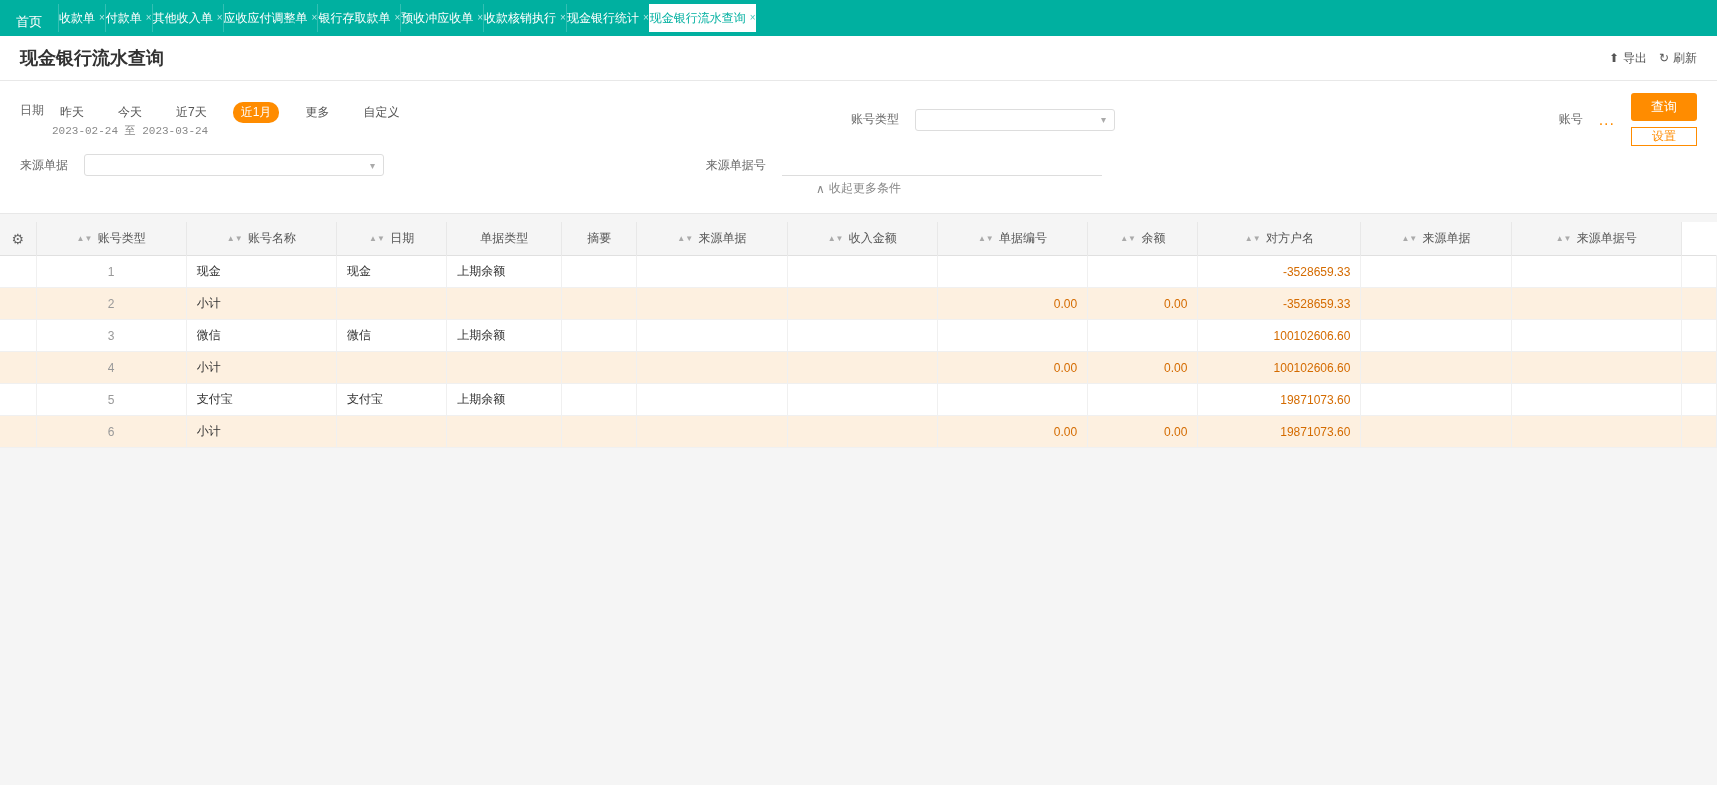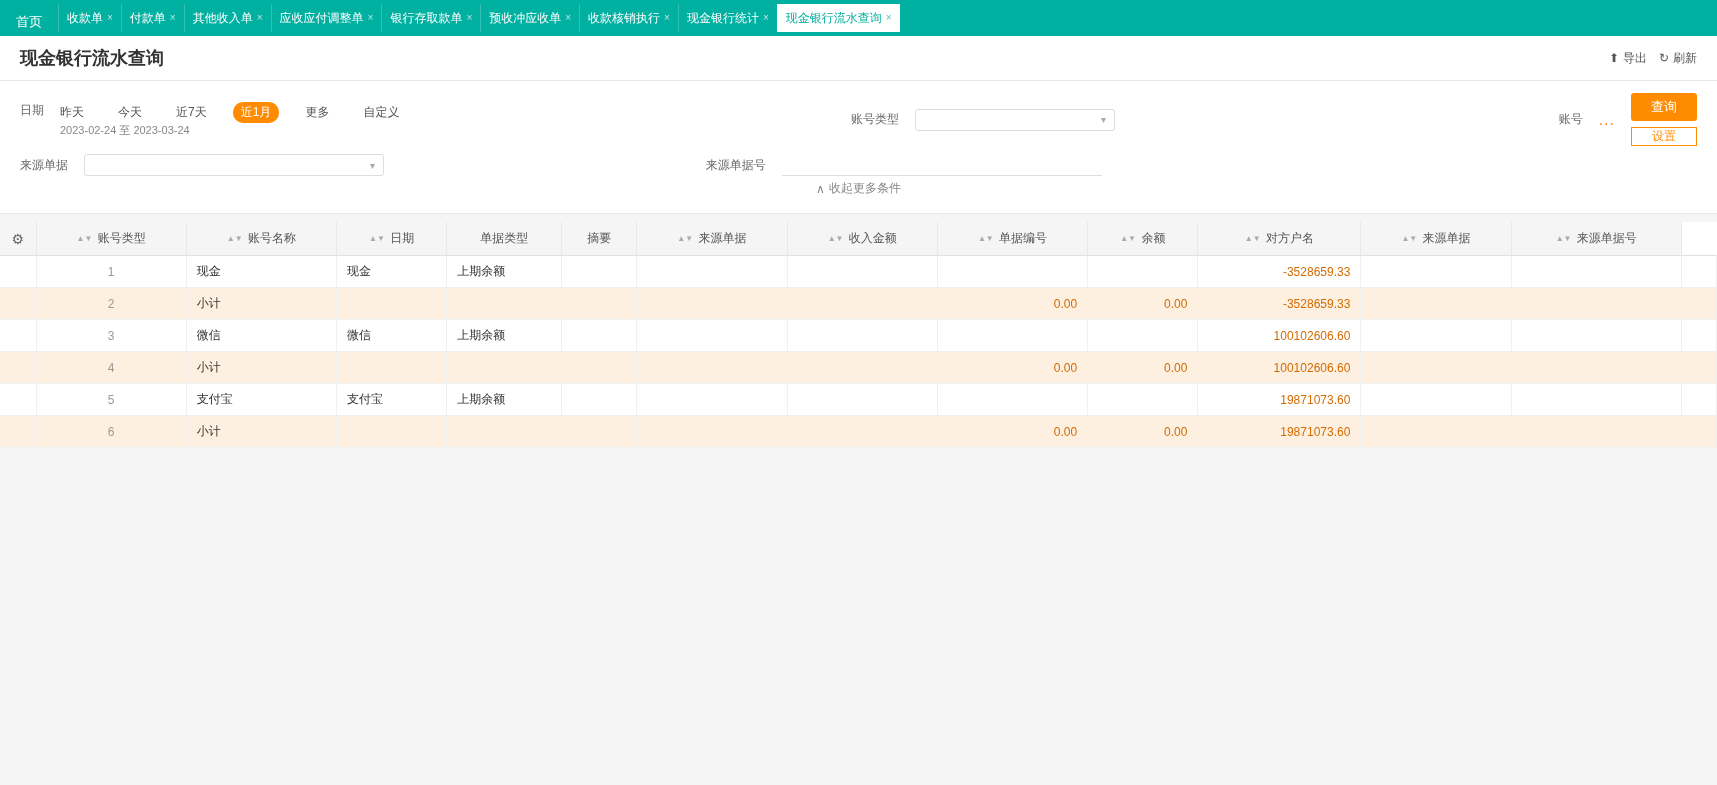--- a/index.html
+++ b/index.html
@@ -18,21 +18,21 @@
       color: #fff;
       font-size: 13px;
       height: 28px;
       line-height: 36px;
       cursor: pointer;
       white-space: nowrap;
     }
     .top-nav .tab {
       display: flex;
       align-items: center;
-      padding: 0 8px;
+      padding: 0 0;
       height: 28px;
       line-height: 36px;
       color: #fff;
       font-size: 12px;
       cursor: pointer;
       white-space: nowrap;
       border-left: 1px solid rgba(255,255,255,0.2);
       gap: 4px;
     }
     .top-nav .tab.active {
@@ -102,21 +102,22 @@
       color: #555;
     }
     .date-opt.active {
       background: #ff8c00;
       color: #fff;
       border-radius: 10px;
     }
     .date-range {
       font-size: 11px;
       color: #888;
-      margin-left: 8px;
+      margin-left: 0;
+      font-family: Liberation Mono, monospace;
     }
     .filter-select {
       display: flex;
       align-items: center;
       border: 1px solid #ddd;
       border-radius: 3px;
       padding: 3px 8px;
       min-width: 160px;
       justify-content: space-between;
       cursor: pointer;

